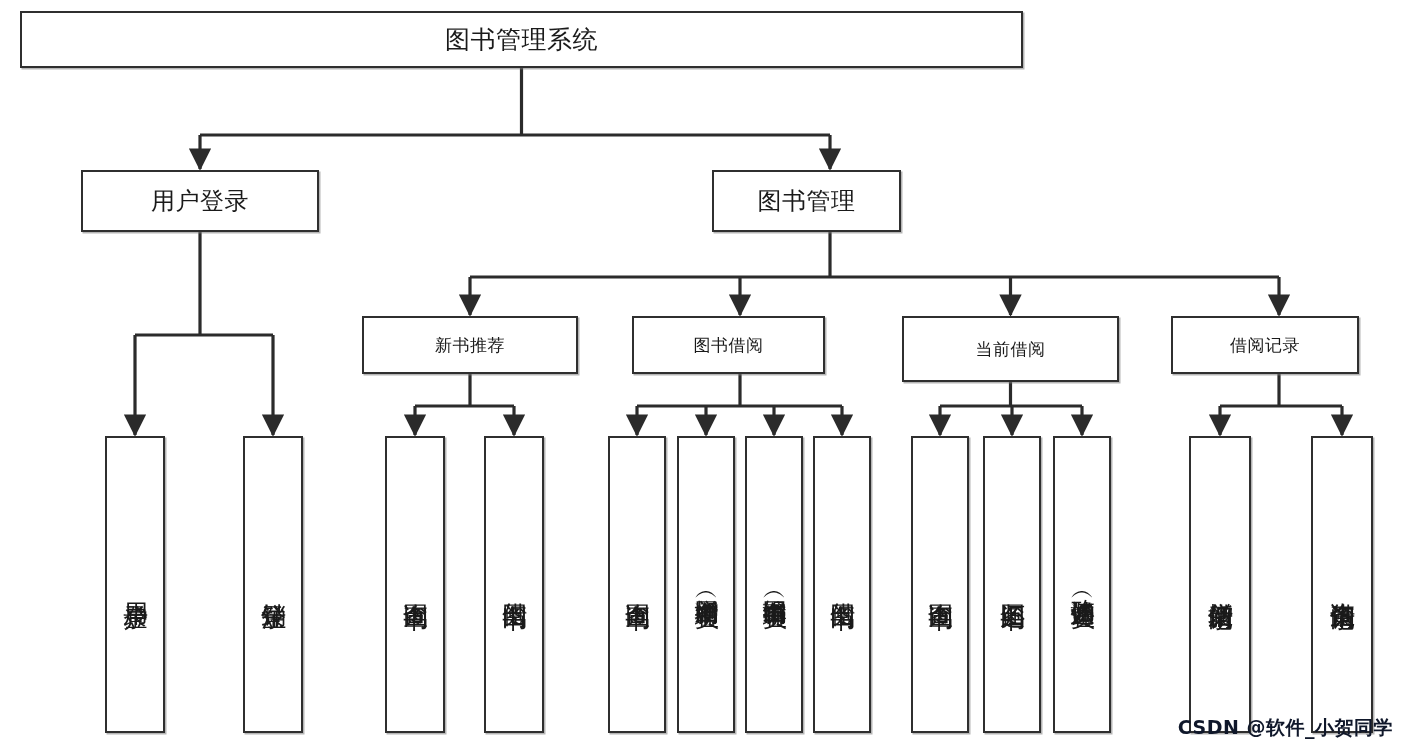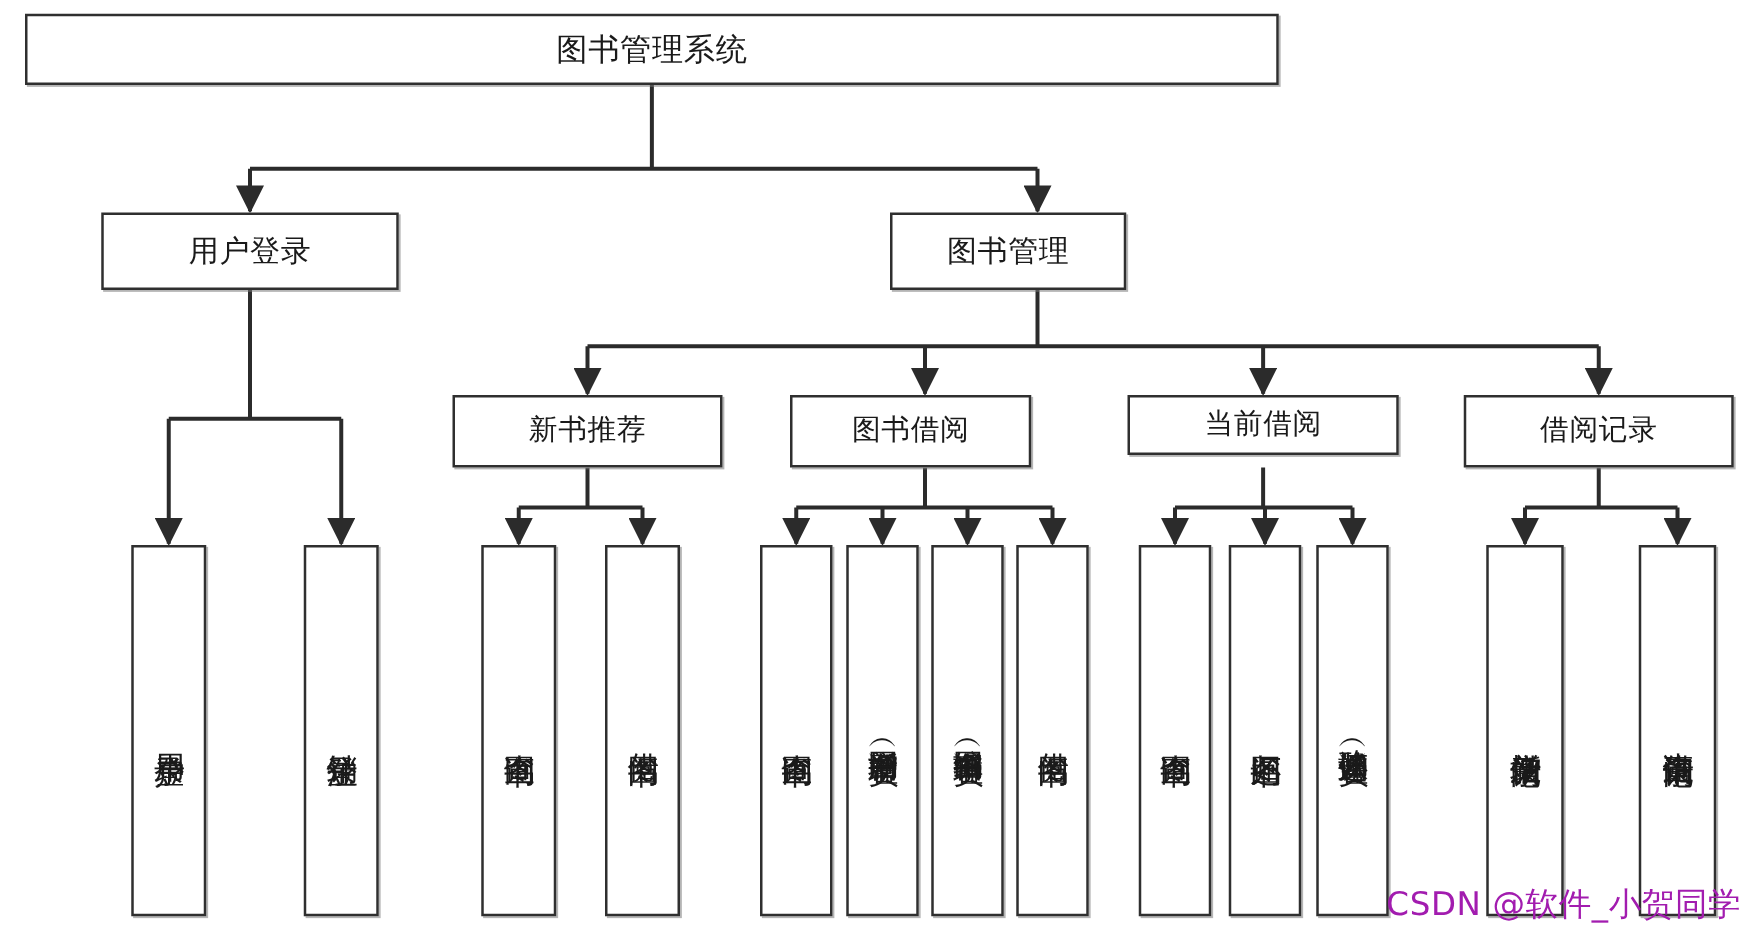--- a/index.html
+++ b/index.html
@@ -37,45 +37,46 @@
     color: #1a1a1a;
   }
   .node .label {
     display: block;
     text-align: right;
     line-height: 1.18;
     letter-spacing: 0.5px;
   }
   .node.root .label { font-size: 25px; }
   .node.lvl2 .label { font-size: 24px; }
-  .node.lvl3 .label { font-size: 23px; }
+  .node.lvl3 .label { font-size: 17px; }
   .node.leaf {
     align-items: center;
     justify-content: center;
   }
   .node.leaf .label {
     writing-mode: vertical-rl;
     text-orientation: upright;
     font-size: 25px;
     line-height: 1.14;
     letter-spacing: 1px;
     white-space: nowrap;
   }
   .node.leaf.tall .label {
     font-size: 24px;
   }
   #watermark {
     position: absolute;
     right: 12px;
     bottom: 6px;
-    font-size: 26px;
-    color: #a21caf;
+    font-size: 19px;
+    color: #0f172a;
     letter-spacing: 0.5px;
     white-space: nowrap;
     user-select: none;
+    font-weight: bold;
   }
 </style>
 </head>
 <body>
 
 <div id="canvas">
 
   <svg id="wires" viewBox="0 0 1405 747" xmlns="http://www.w3.org/2000/svg">
     <defs>
       <marker id="arrow" viewBox="0 0 10 10" refX="9.2" refY="5" markerWidth="7" markerHeight="7" orient="auto-start-reverse">
@@ -128,24 +129,24 @@
       </div>
       <div class="node lvl2" style="left: 712px; top: 170px; width: 189px; height: 62px;">
         <span class="label">图书管理</span>
       </div>
       <div class="node lvl3" style="left: 362px; top: 316px; width: 216px; height: 58px;">
         <span class="label">新书推荐</span>
       </div>
       <div class="node lvl3" style="left: 632px; top: 316px; width: 193px; height: 58px;">
         <span class="label">图书借阅</span>
       </div>
-      <div class="node lvl3" style="left: 902px; top: 316px; width: 217px; height: 48px;">
+      <div class="node lvl3" style="left: 902px; top: 316px; width: 217px; height: 66px;">
         <span class="label">当前借阅</span>
       </div>
-      <div class="node lvl3" style="left: 1171px; top: 316px; width: 216px; height: 58px;">
+      <div class="node lvl3" style="left: 1171px; top: 316px; width: 188px; height: 58px;">
         <span class="label">借阅记录</span>
       </div>
       <div class="node leaf" style="left: 105px; top: 436px; width: 60px; height: 297px;">
         <span class="label">用户登录</span>
       </div>
       <div class="node leaf" style="left: 243px; top: 436px; width: 60px; height: 297px;">
         <span class="label">注销登录</span>
       </div>
       <div class="node leaf" style="left: 385px; top: 436px; width: 60px; height: 297px;">
         <span class="label">查询图书</span>

